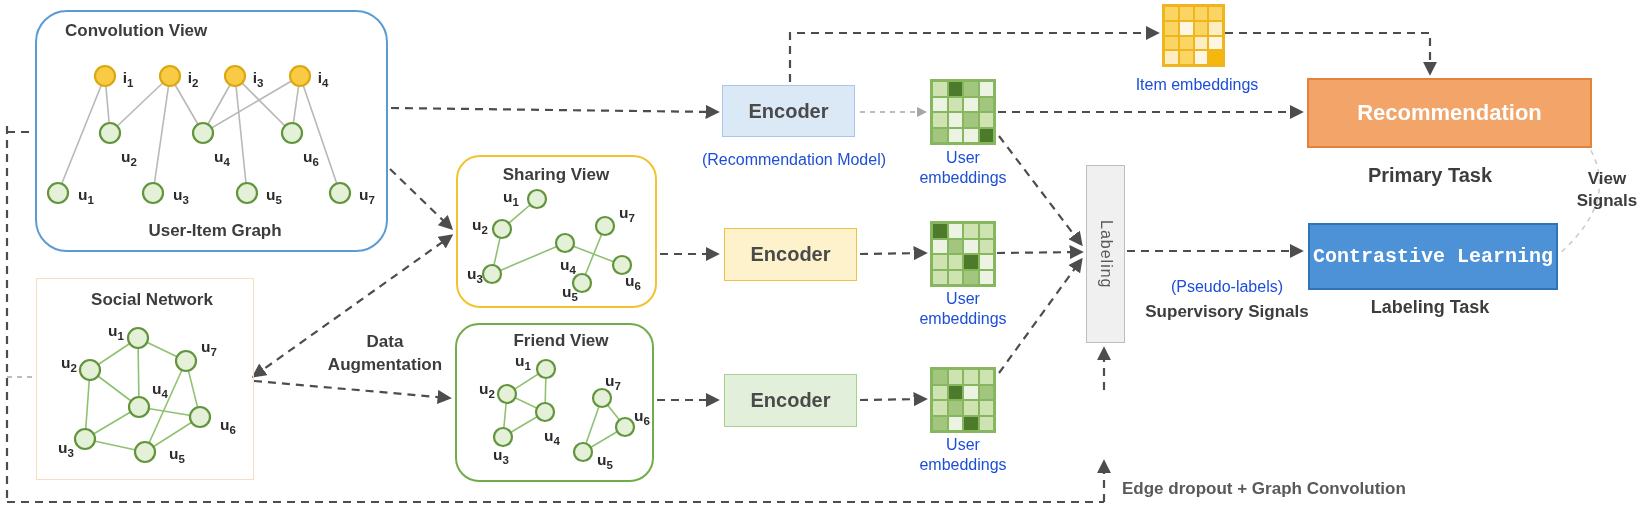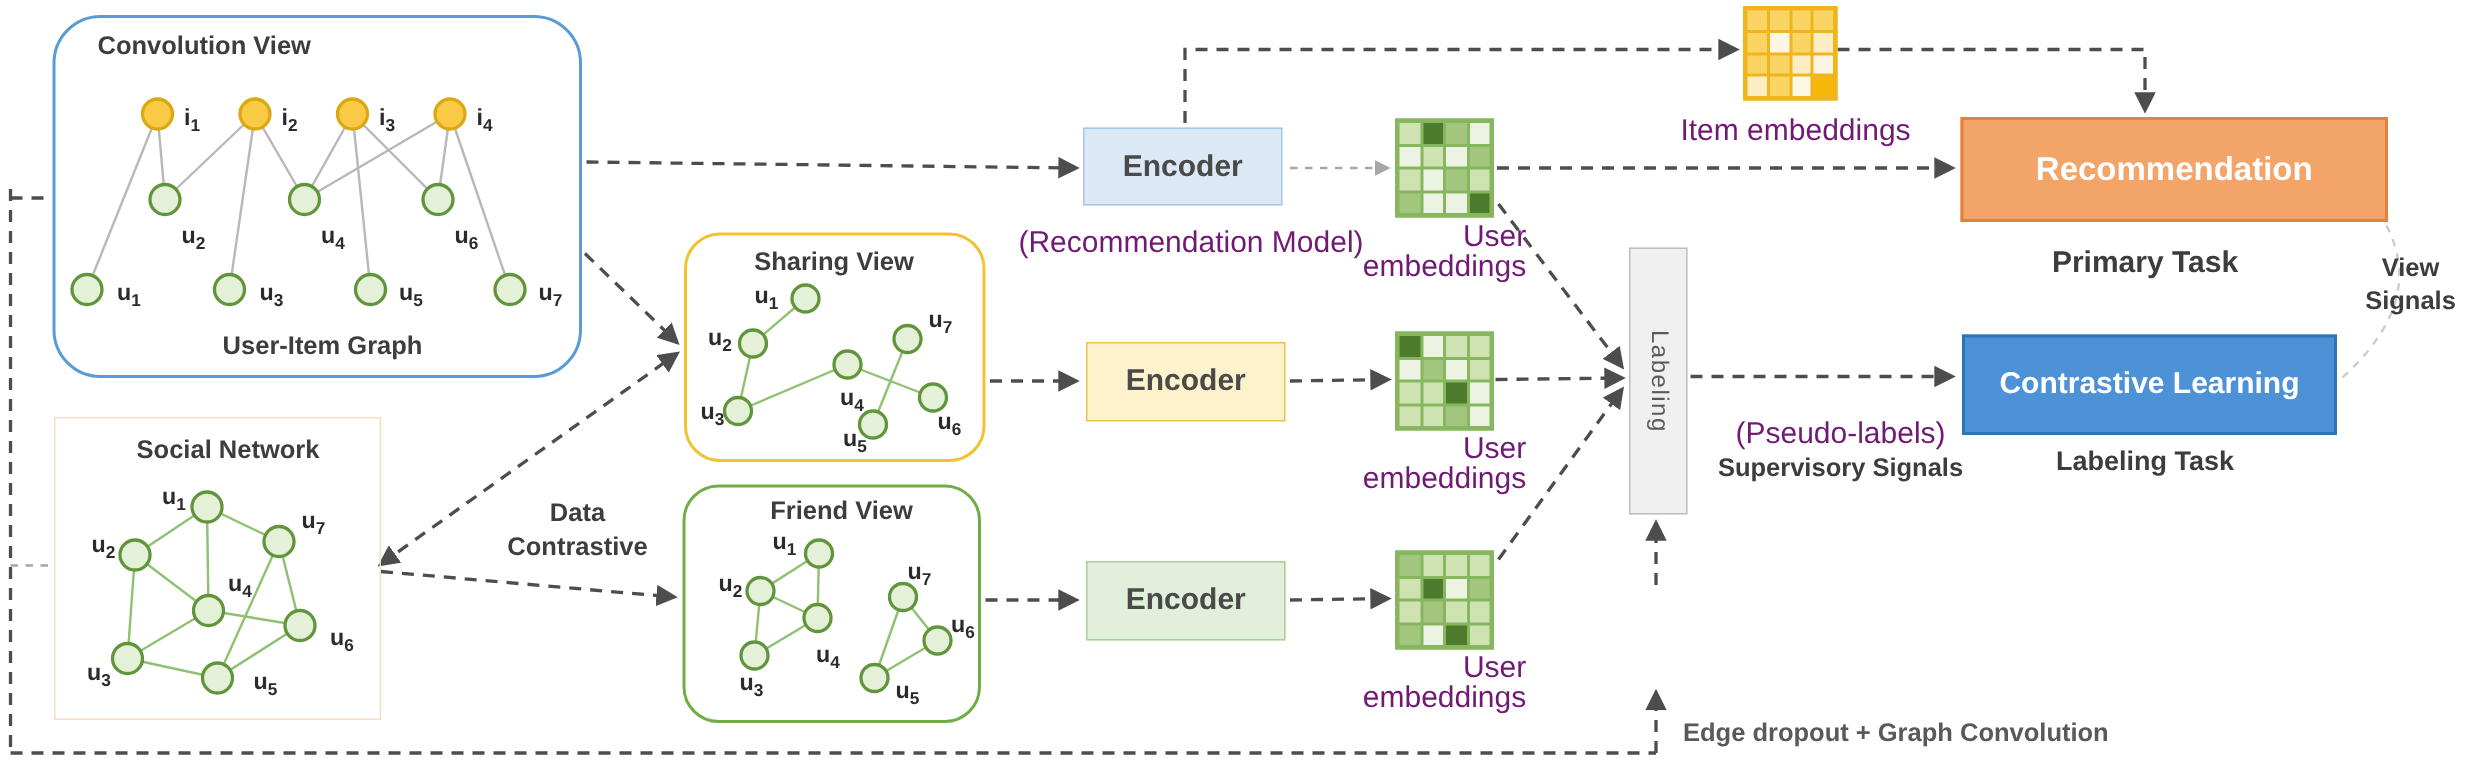--- a/index.html
+++ b/index.html
@@ -6,21 +6,21 @@
   #stage{position:relative;width:1648px;height:509px;background:#fff;overflow:hidden;}
   #diagram-svg{position:absolute;left:0;top:0;width:1648px;height:509px;}
   .abs{position:absolute;}
   .ctr{transform:translateX(-50%);text-align:center;white-space:nowrap;}
   .viewbox{position:absolute;background:transparent;box-sizing:border-box;}
   .box-title{font-weight:600;color:#3d3d3d;font-size:17px;white-space:nowrap;}
   .encoder{position:absolute;box-sizing:border-box;display:flex;align-items:center;justify-content:center;
            font-size:20px;font-weight:600;color:#4a4a4a;}
   .task-box{position:absolute;box-sizing:border-box;display:flex;align-items:center;justify-content:center;
             color:#fff;font-weight:700;}
-  .plain{color:#701a75;font-size:20px;text-align:right;}
+  .plain{color:#1d4ed8;font-size:16px;}
   .bold{color:#3d3d3d;font-size:17px;font-weight:700;}
   .matrix{position:absolute;display:grid;grid-template-columns:repeat(4,1fr);grid-template-rows:repeat(4,1fr);
           gap:2px;padding:2px;box-sizing:border-box;}
   .labeling{position:absolute;box-sizing:border-box;background:#f0f0f0;border:1.5px solid #bdbdbd;
             display:flex;align-items:center;justify-content:center;}
   .labeling span{writing-mode:vertical-rl;font-size:16px;color:#5a5a5a;letter-spacing:1px;}
   .unlabeled{position:absolute;box-sizing:border-box;background:#ed7d31;border:1px solid #e06e1f;color:#fff;
              display:flex;flex-direction:column;align-items:center;justify-content:center;font-size:15px;line-height:20px;}
 </style>
 </head>
@@ -265,31 +265,31 @@
   </div>
   <div class="plain abs ctr" style="left:963px;top:289px;line-height:20px;">
     <span>User</span><br><span>embeddings</span>
   </div>
   <div class="plain abs ctr" style="left:963px;top:435px;line-height:20px;">
     <span>User</span><br><span>embeddings</span>
   </div>
   <div class="plain abs ctr" style="left:1197px;top:76px;">Item embeddings</div>
 
   <div class="bold abs ctr" style="left:385px;top:330px;line-height:23px;">
-    <span>Data</span><br><span>Contrastive</span>
+    <span>Data</span><br><span>Augmentation</span>
   </div>
 
   <div class="labeling" style="left:1086px;top:165px;width:39px;height:178px;">
     <span>Labeling</span>
   </div>
   <div class="plain abs ctr" style="left:1227px;top:278px;">(Pseudo-labels)</div>
   <div class="bold abs ctr" style="left:1227px;top:302px;">Supervisory Signals</div>
 
   <div class="task-box" style="left:1307px;top:78px;width:285px;height:70px;background:#f2a469;border:2px solid #e2823c;font-size:22px;">Recommendation</div>
   <div class="bold abs ctr" style="left:1430px;top:164px;font-size:20px;">Primary Task</div>
-  <div class="task-box" style="left:1308px;top:223px;width:250px;height:67px;background:#4d92d6;border:2px solid #2e75b6;font-size:20px;">Contrastive Learning</div>
+  <div class="task-box" style="left:1308px;top:223px;width:250px;height:67px;background:#4d92d6;border:2px solid #2e75b6;font-size:20px;font-family:Liberation Mono, monospace;">Contrastive Learning</div>
   <div class="bold abs ctr" style="left:1430px;top:297px;font-size:18px;">Labeling Task</div>
   <div class="bold abs ctr" style="left:1607px;top:168px;line-height:22px;">
     <span>View</span><br><span>Signals</span>
   </div>
 
   <div class="bold abs" style="left:1122px;top:479px;color:#595959;">Edge dropout + Graph Convolution</div>
 </div>
 
 </body></html>

